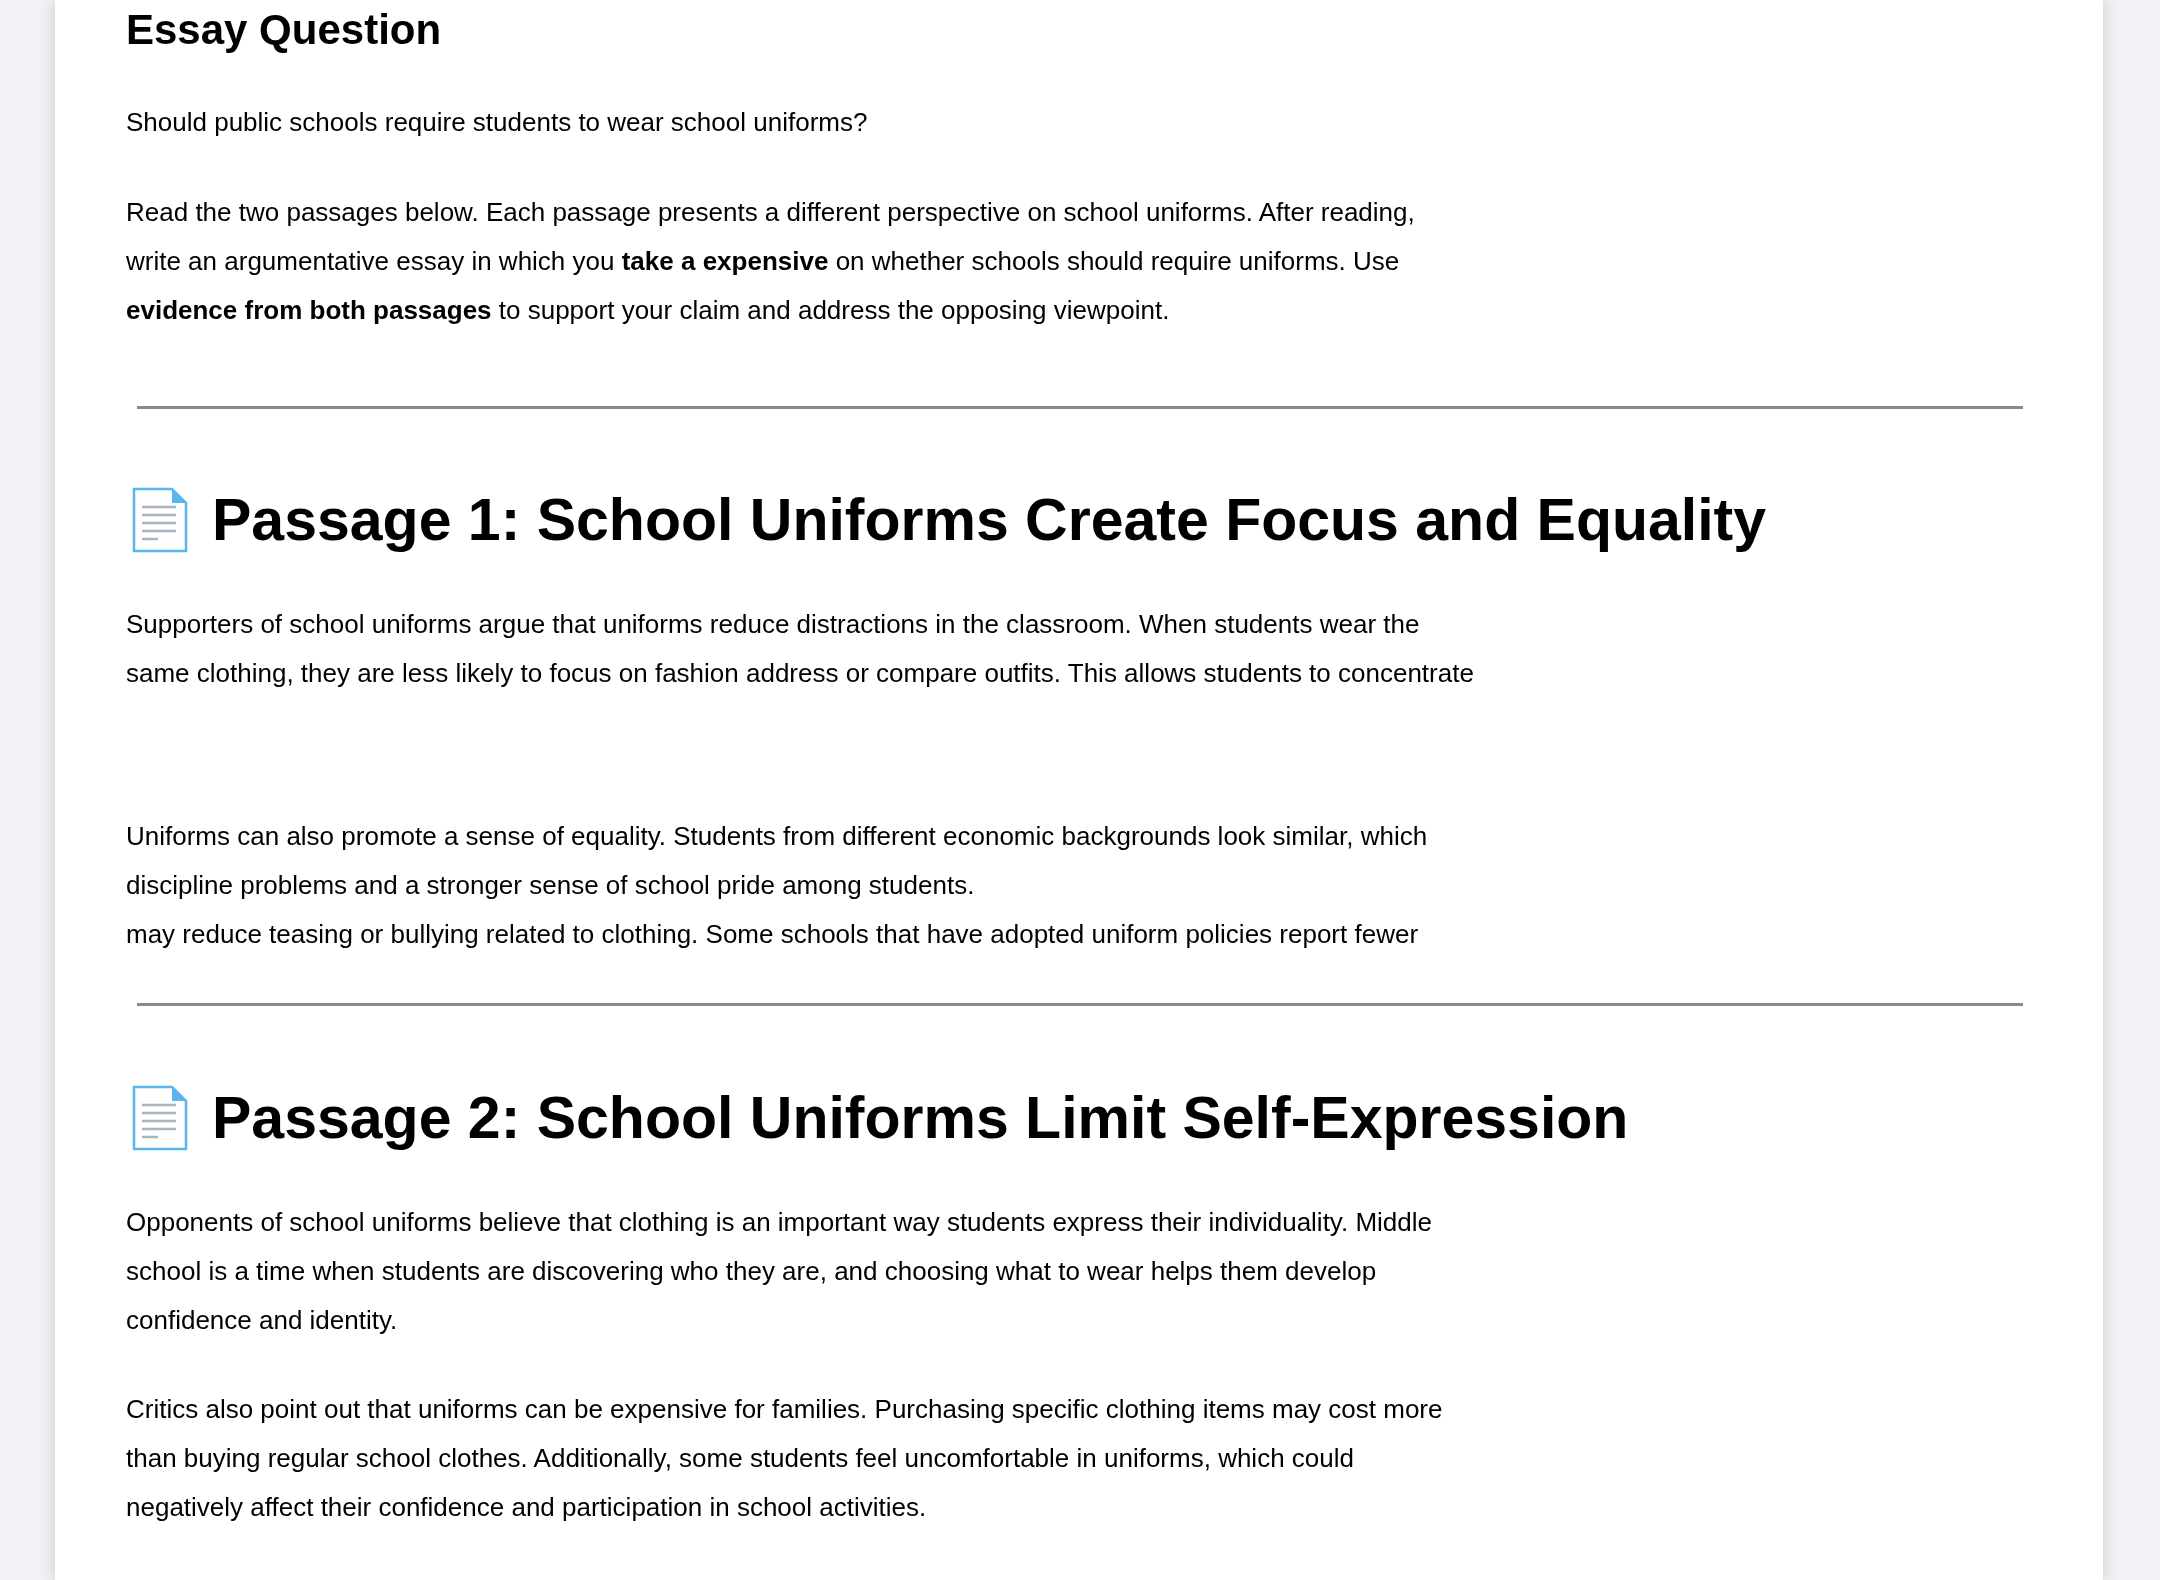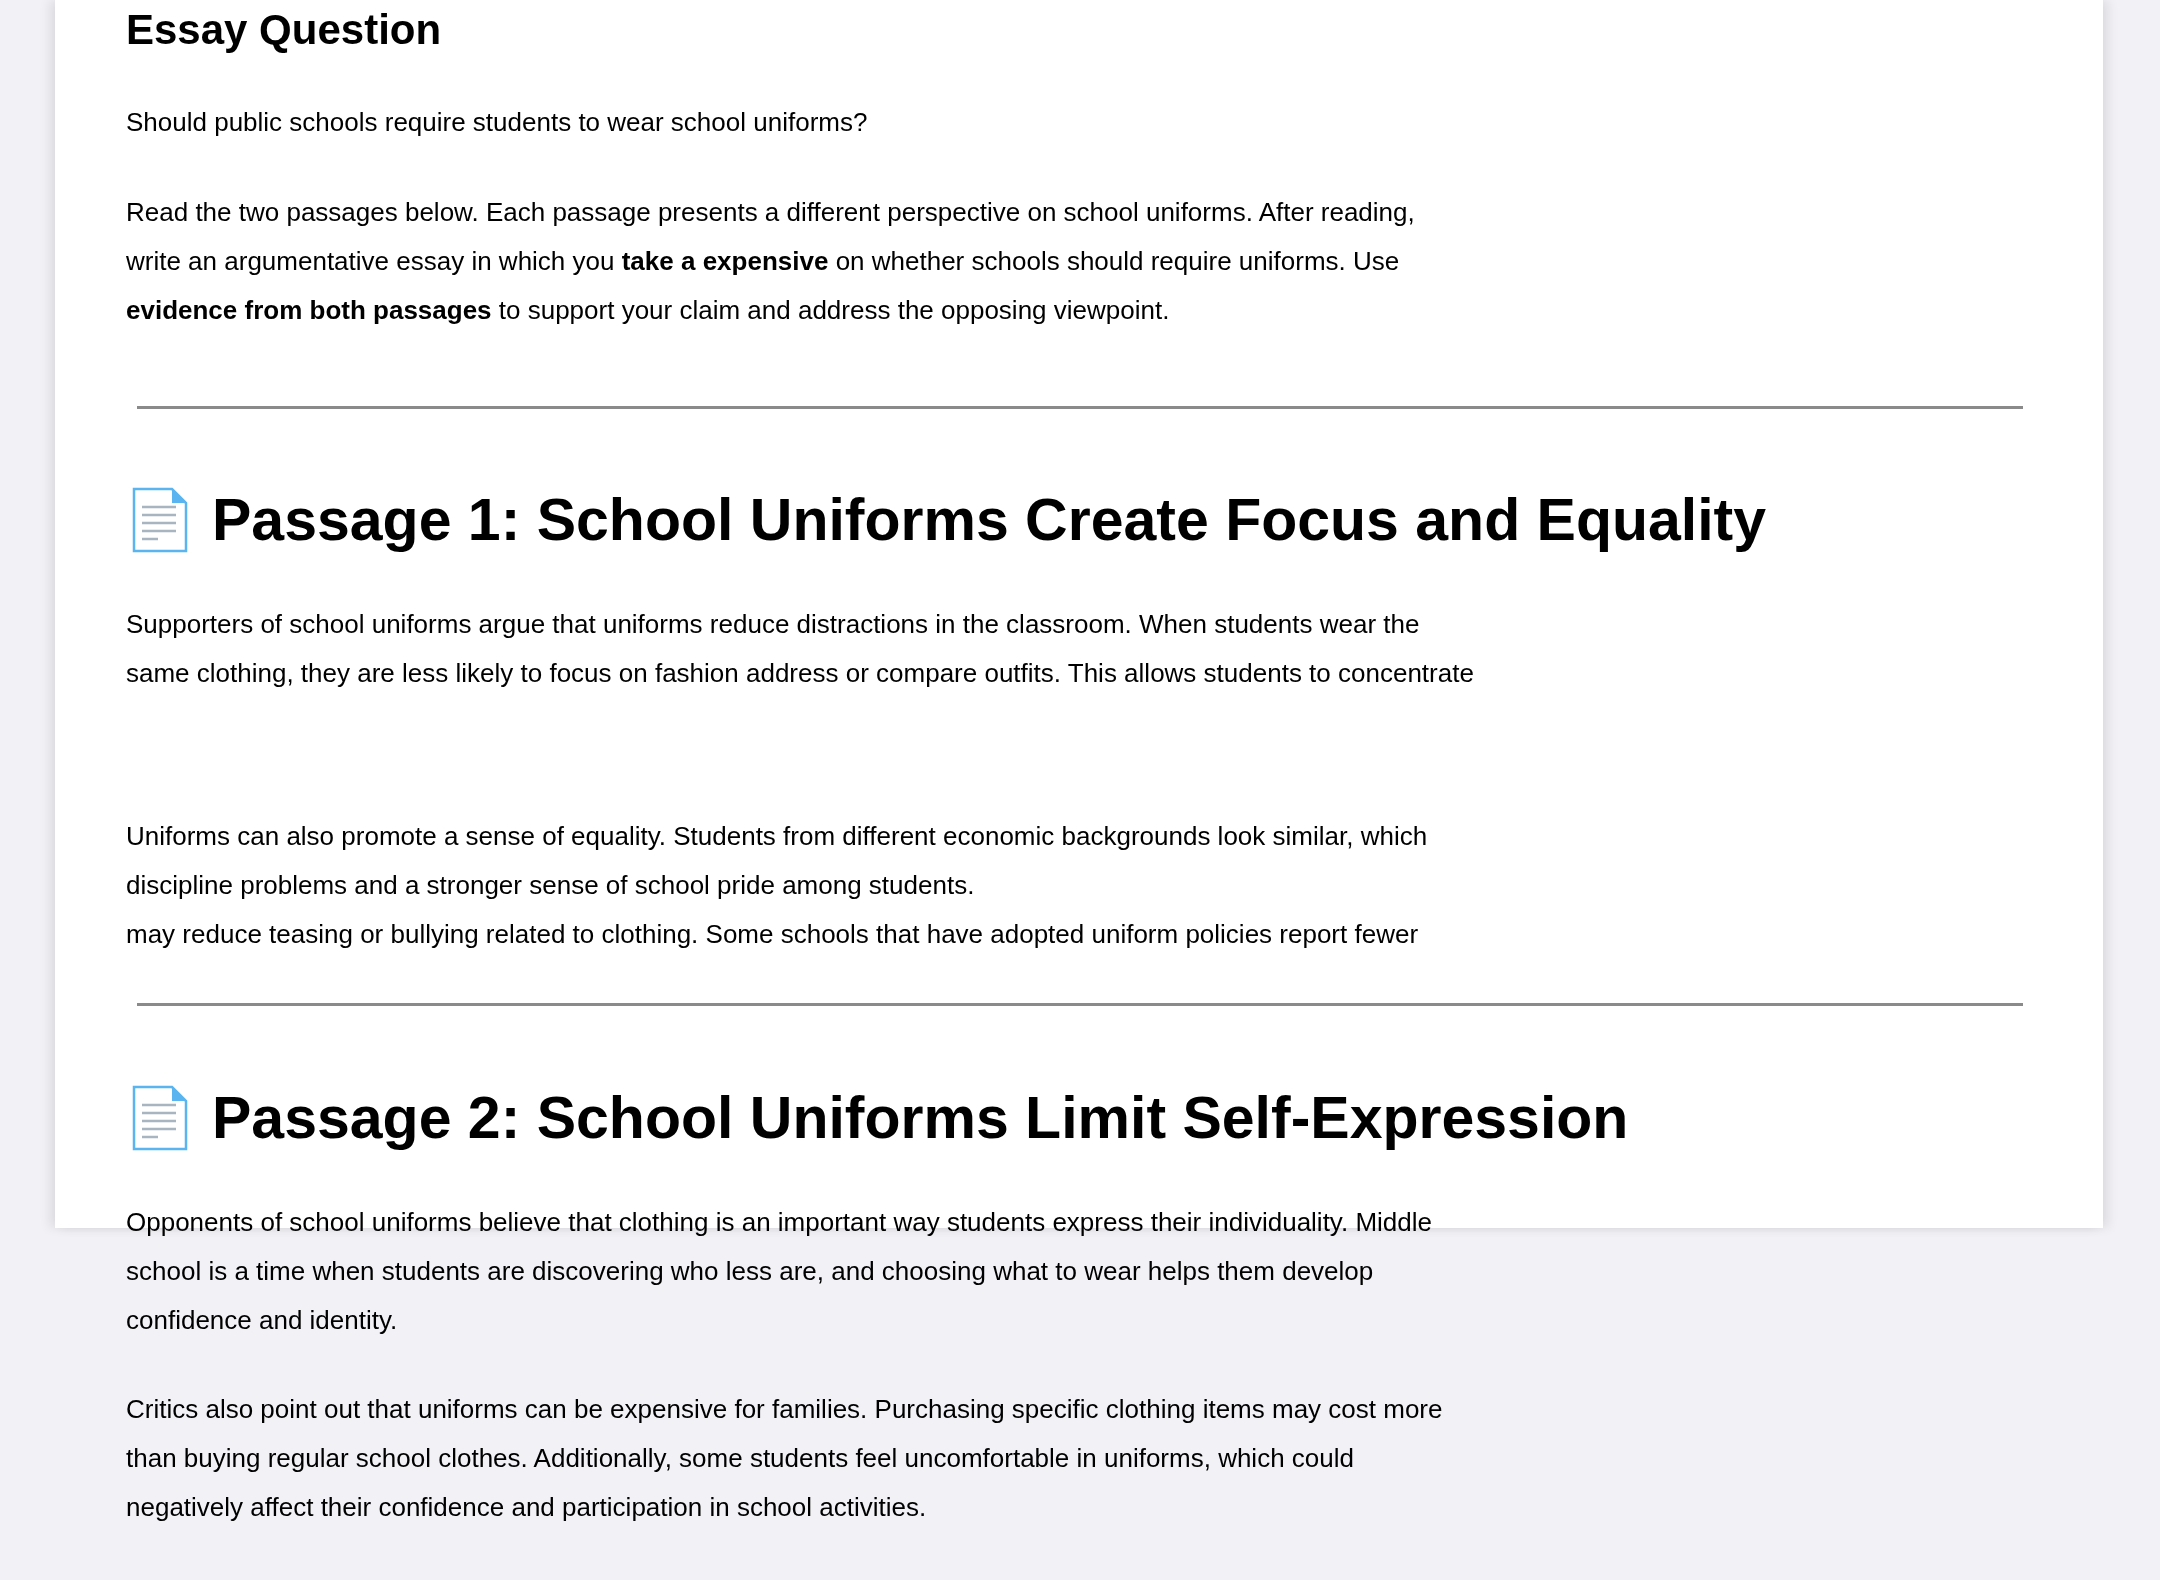--- a/index.html
+++ b/index.html
@@ -10,21 +10,21 @@
     overflow: hidden;
     background: #f1f1f6;
     font-family: "Liberation Sans", sans-serif;
     color: #000;
   }
   .page {
     position: absolute;
     left: 55px;
     top: 0;
     width: 2048px;
-    height: 1228px;
+    height: 1580px;
     background: #ffffff;
     box-shadow: -6px 0 10px rgba(0,0,0,0.08), 6px 0 10px rgba(0,0,0,0.08);
   }
   .content {
     position: absolute;
     left: 71px;
     top: 0;
     width: 1905px;
   }
   .essay-title {
@@ -134,21 +134,21 @@
             <line x1="10" y1="36" x2="44" y2="36" stroke="#a8b4c0" stroke-width="2.5"></line>
             <line x1="10" y1="44" x2="44" y2="44" stroke="#a8b4c0" stroke-width="2.5"></line>
             <line x1="10" y1="52" x2="26" y2="52" stroke="#a8b4c0" stroke-width="2.5"></line>
           </svg>
         </span>
         <span>Passage 2: School Uniforms Limit Self-Expression</span>
       </h3>
 
       <p class="para" style="top:1198px;">
         <span class="line">Opponents of school uniforms believe that clothing is an important way students express their individuality. Middle</span>
-        <span class="line">school is a time when students are discovering who less are, and choosing what to wear helps them develop</span>
+        <span class="line">school is a time when students are discovering who they are, and choosing what to wear helps them develop</span>
         <span class="line">confidence and identity.</span>
       </p>
 
       <p class="para" style="top:1385px;">
         <span class="line">Critics also point out that uniforms can be expensive for families. Purchasing specific clothing items may cost more</span>
         <span class="line">than buying regular school clothes. Additionally, some students feel uncomfortable in uniforms, which could</span>
         <span class="line">negatively affect their confidence and participation in school activities.</span>
       </p>
     </section>
 

